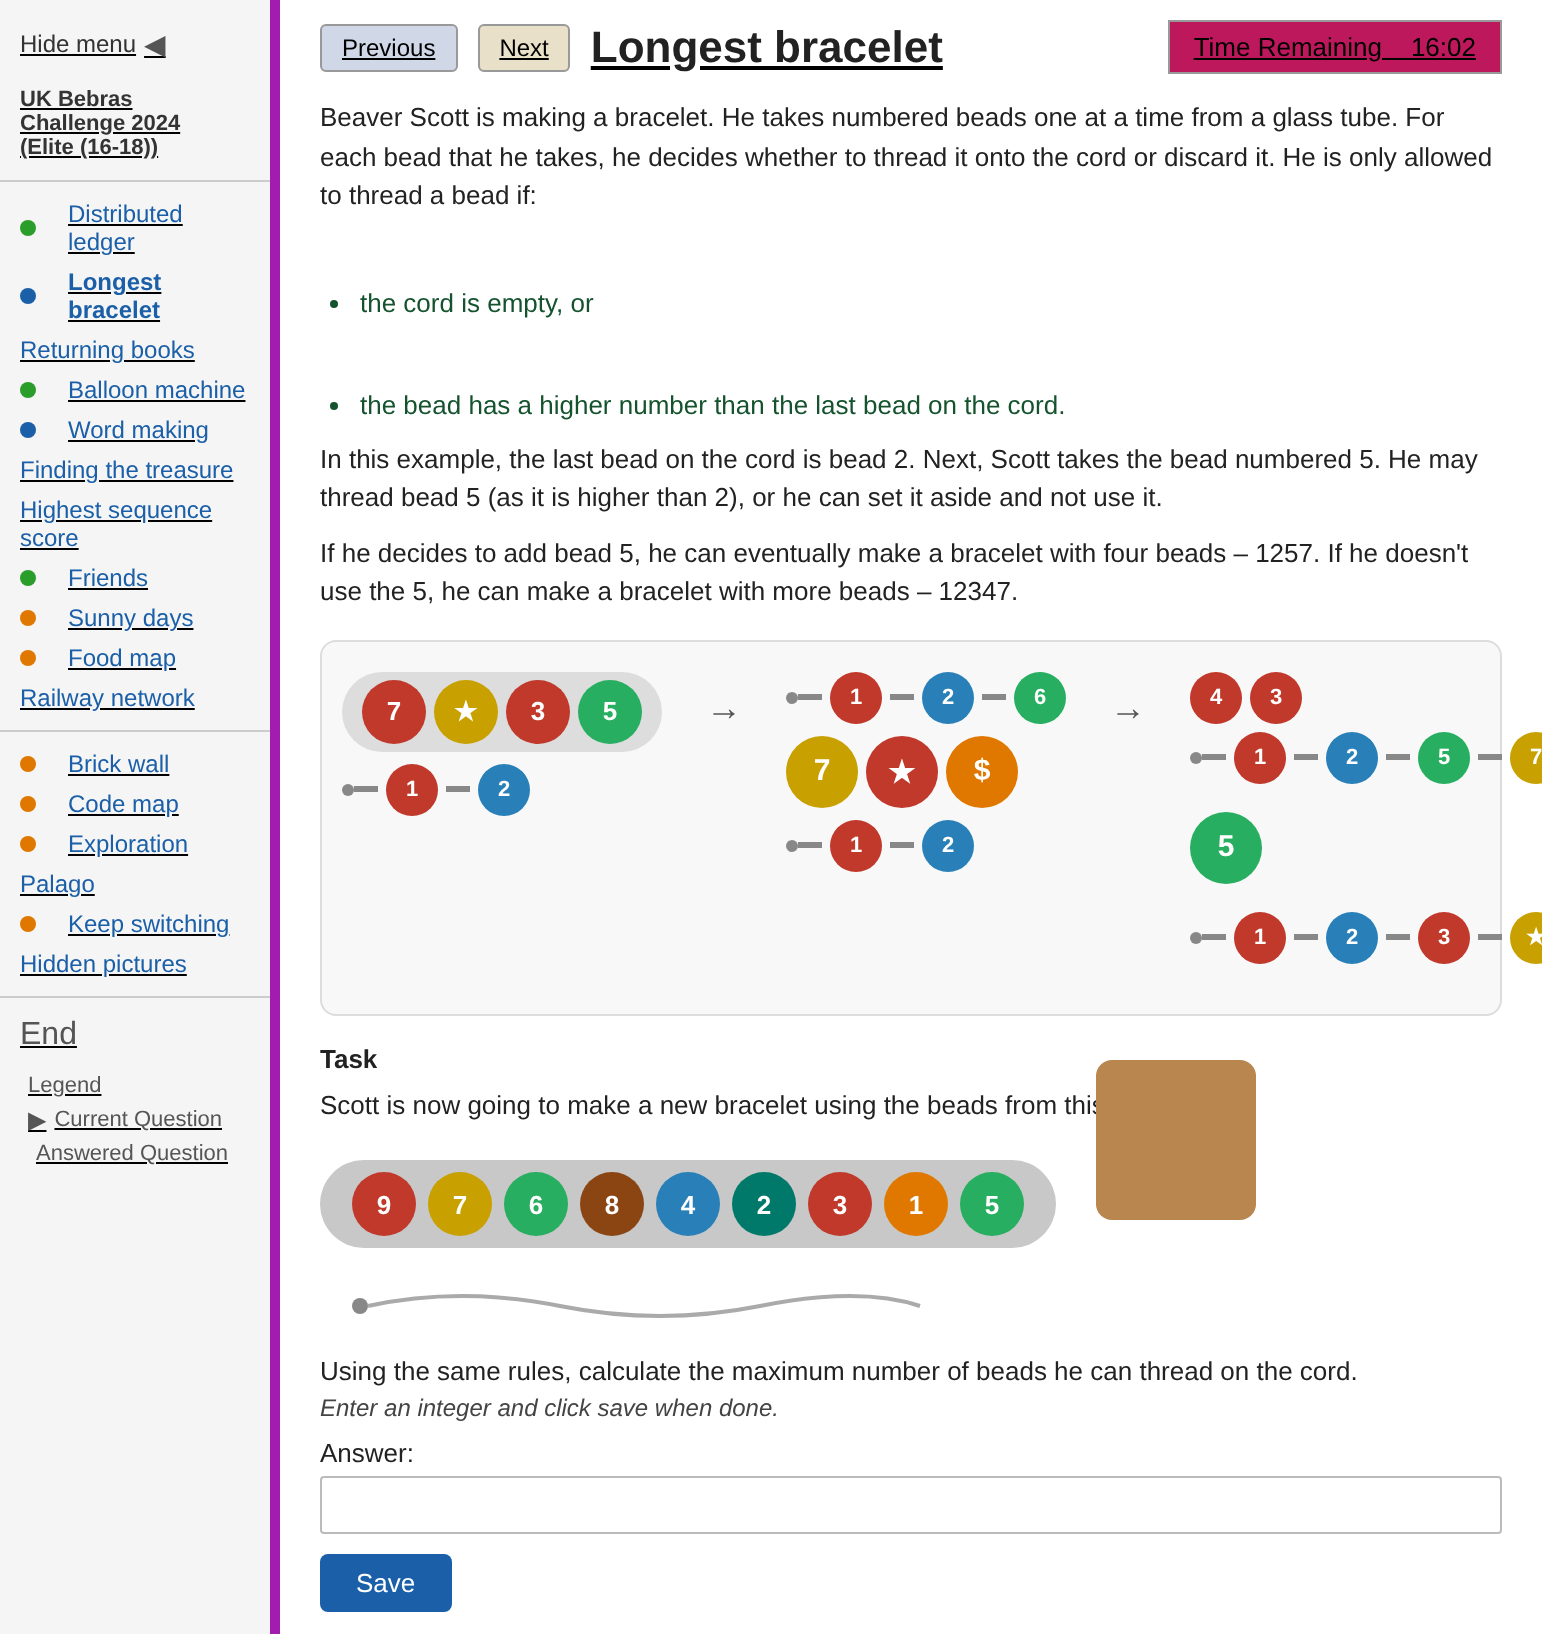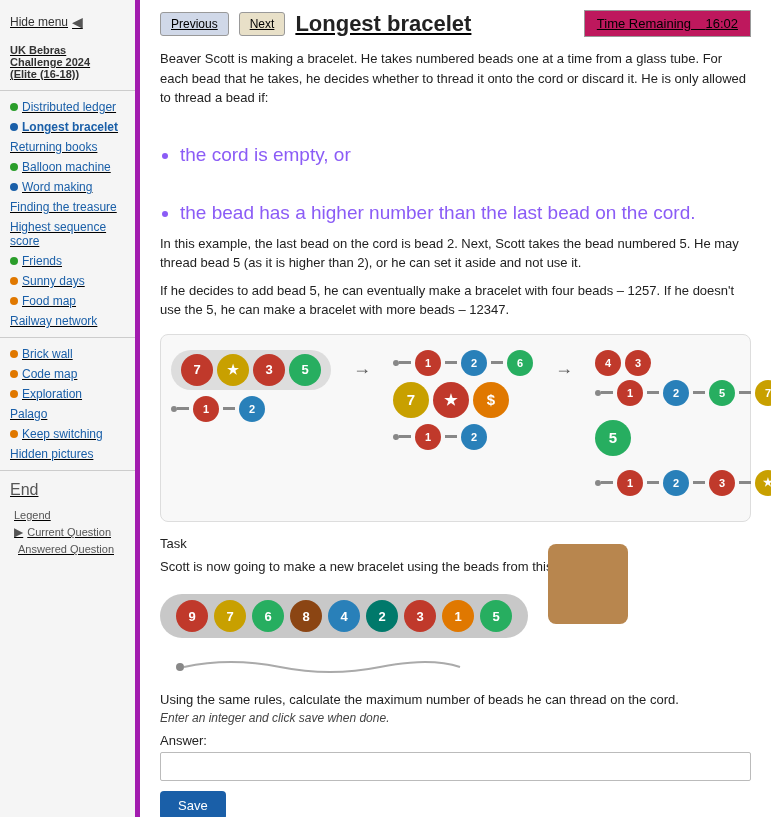--- a/index.html
+++ b/index.html
@@ -35,21 +35,21 @@
       font-weight: bold;
       color: #333;
     }
     .sidebar-item {
       padding: 3px 10px;
       cursor: pointer;
       color: #1a5fa8;
       font-size: 12px;
       display: flex;
       align-items: center;
-      gap: 4px;
+      gap: 16px;
     }
     .sidebar-item.current { color: #1a5fa8; font-weight: bold; }
     .sidebar-item .dot {
       width: 8px; height: 8px; border-radius: 50%; display: inline-block; flex-shrink: 0;
     }
     .dot-green { background: #2a9d2a; }
     .dot-blue { background: #1a5fa8; }
     .dot-orange { background: #e07800; }
     .sidebar-divider { border: none; border-top: 1px solid #ccc; margin: 6px 0; }
     .sidebar-end { padding: 4px 10px; font-size: 16px; color: #555; }
@@ -97,22 +97,22 @@
       font-size: 13px;
       color: #222;
       line-height: 1.5;
       margin-bottom: 8px;
     }
     .bullet-list {
       margin: 6px 0 10px 20px;
     }
     .bullet-list li {
       margin-bottom: 3px;
-      font-size: 19px;
-      color: #8b5cf6;
+      font-size: 13px;
+      color: #14532d;
       margin-top: 36px;
     }
 
     
     .diagram-area {
       background: #f8f8f8;
       border: 1px solid #ddd;
       border-radius: 8px;
       padding: 15px 10px;
       margin: 14px 0;
@@ -149,21 +149,21 @@
       gap: 4px;
     }
     .arrow-right {
       font-size: 18px;
       color: #555;
       margin: 0 4px;
     }
 
     
     .task-label {
-      font-weight: normal;
+      font-weight: bold;
       font-size: 13px;
       margin-bottom: 6px;
       color: #222;
     }
 
     
     .task-tube {
       display: inline-flex;
       align-items: center;
       background: #c8c8c8;

